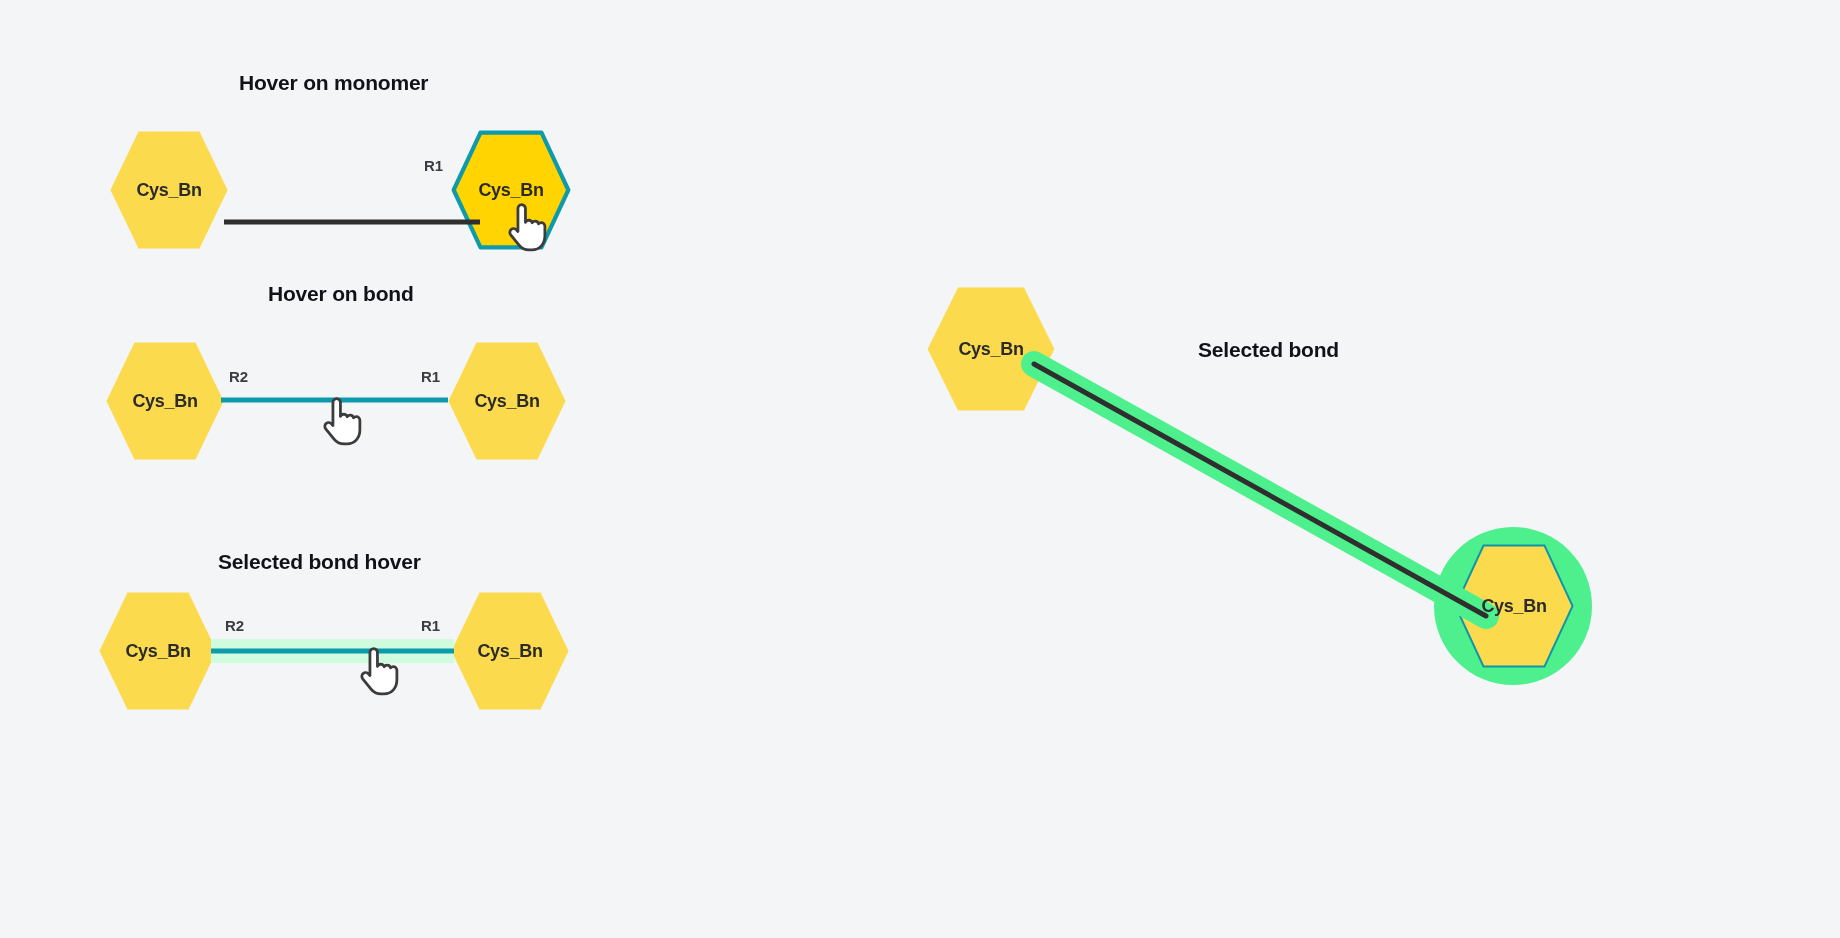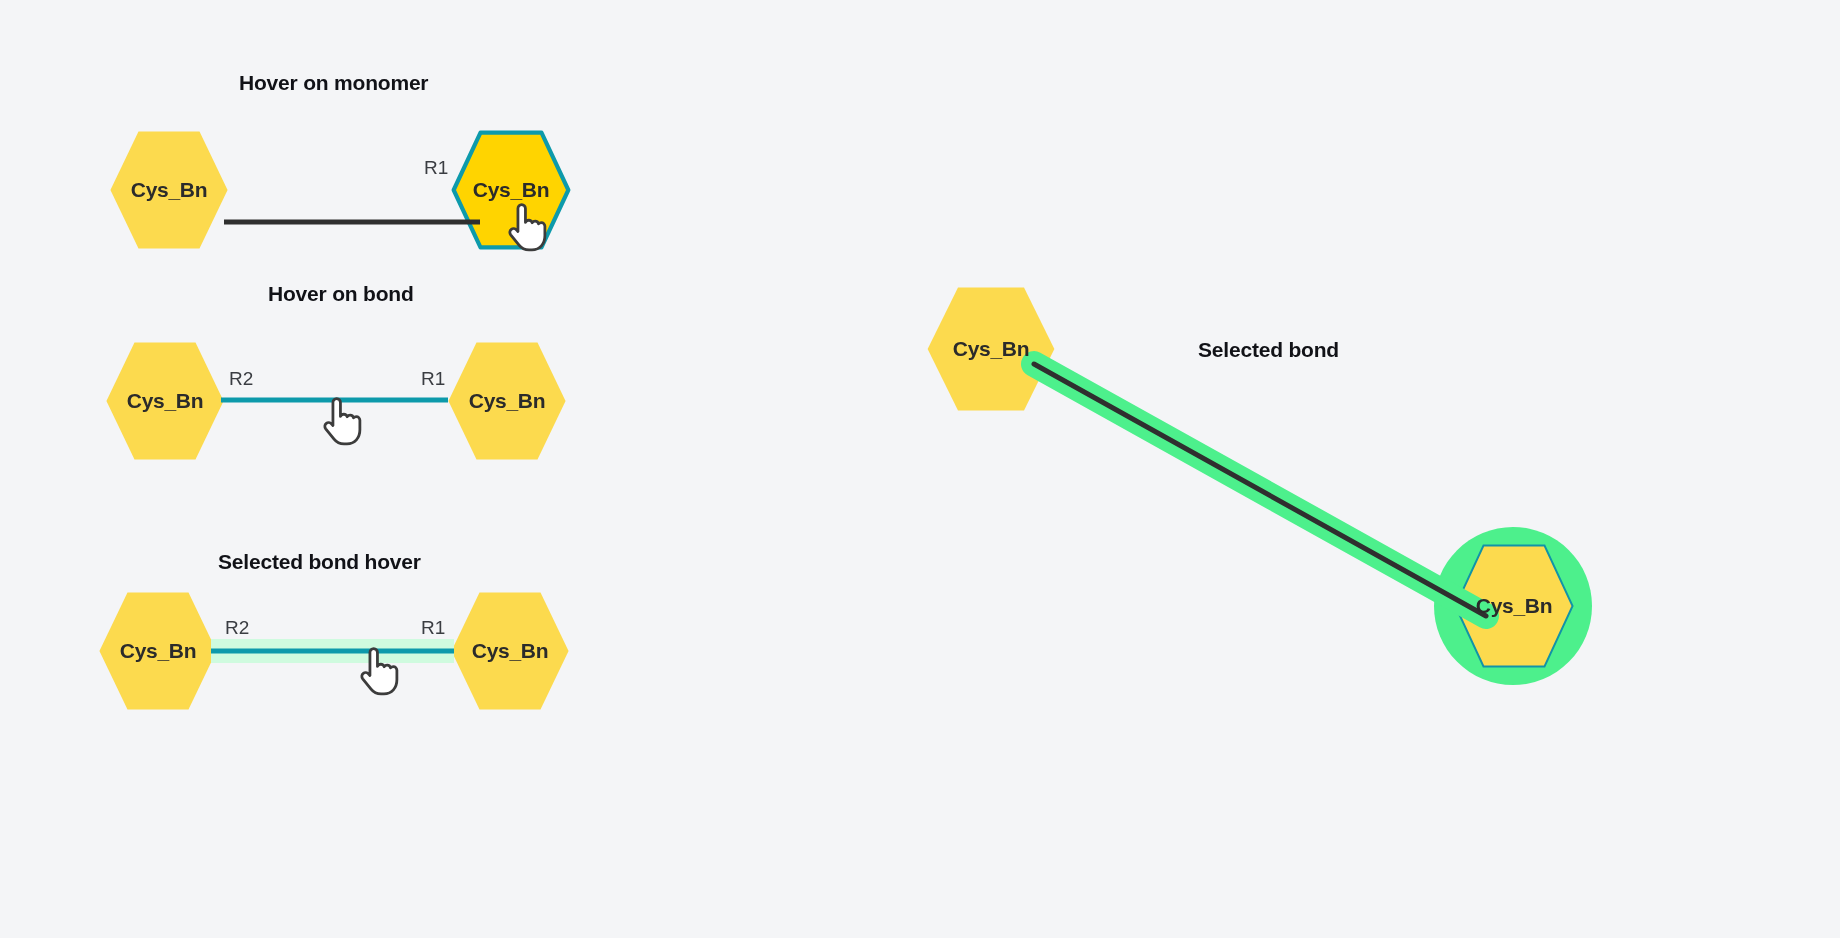--- a/index.html
+++ b/index.html
@@ -43,43 +43,43 @@
   }
   .node .hex svg {
     display: block;
     width: 100%;
     height: 100%;
     overflow: visible;
   }
   .node .node-label {
     position: relative;
     z-index: 3;
-    font-size: 21px;
+    font-size: 18px;
     font-weight: bold;
     color: #2B2B2B;
     letter-spacing: -0.3px;
     pointer-events: none;
     white-space: nowrap;
   }
 
   
   .bond {
     position: absolute;
     z-index: 1;
   }
   .bond svg {
     display: block;
     overflow: visible;
   }
 
   
   .r-label {
     position: absolute;
-    font-size: 19px;
-    font-weight: normal;
+    font-size: 15px;
+    font-weight: bold;
     color: #3A3D42;
     white-space: nowrap;
     z-index: 4;
   }
 
   
   .cursor {
     position: absolute;
     z-index: 12;
     width: 42px;

